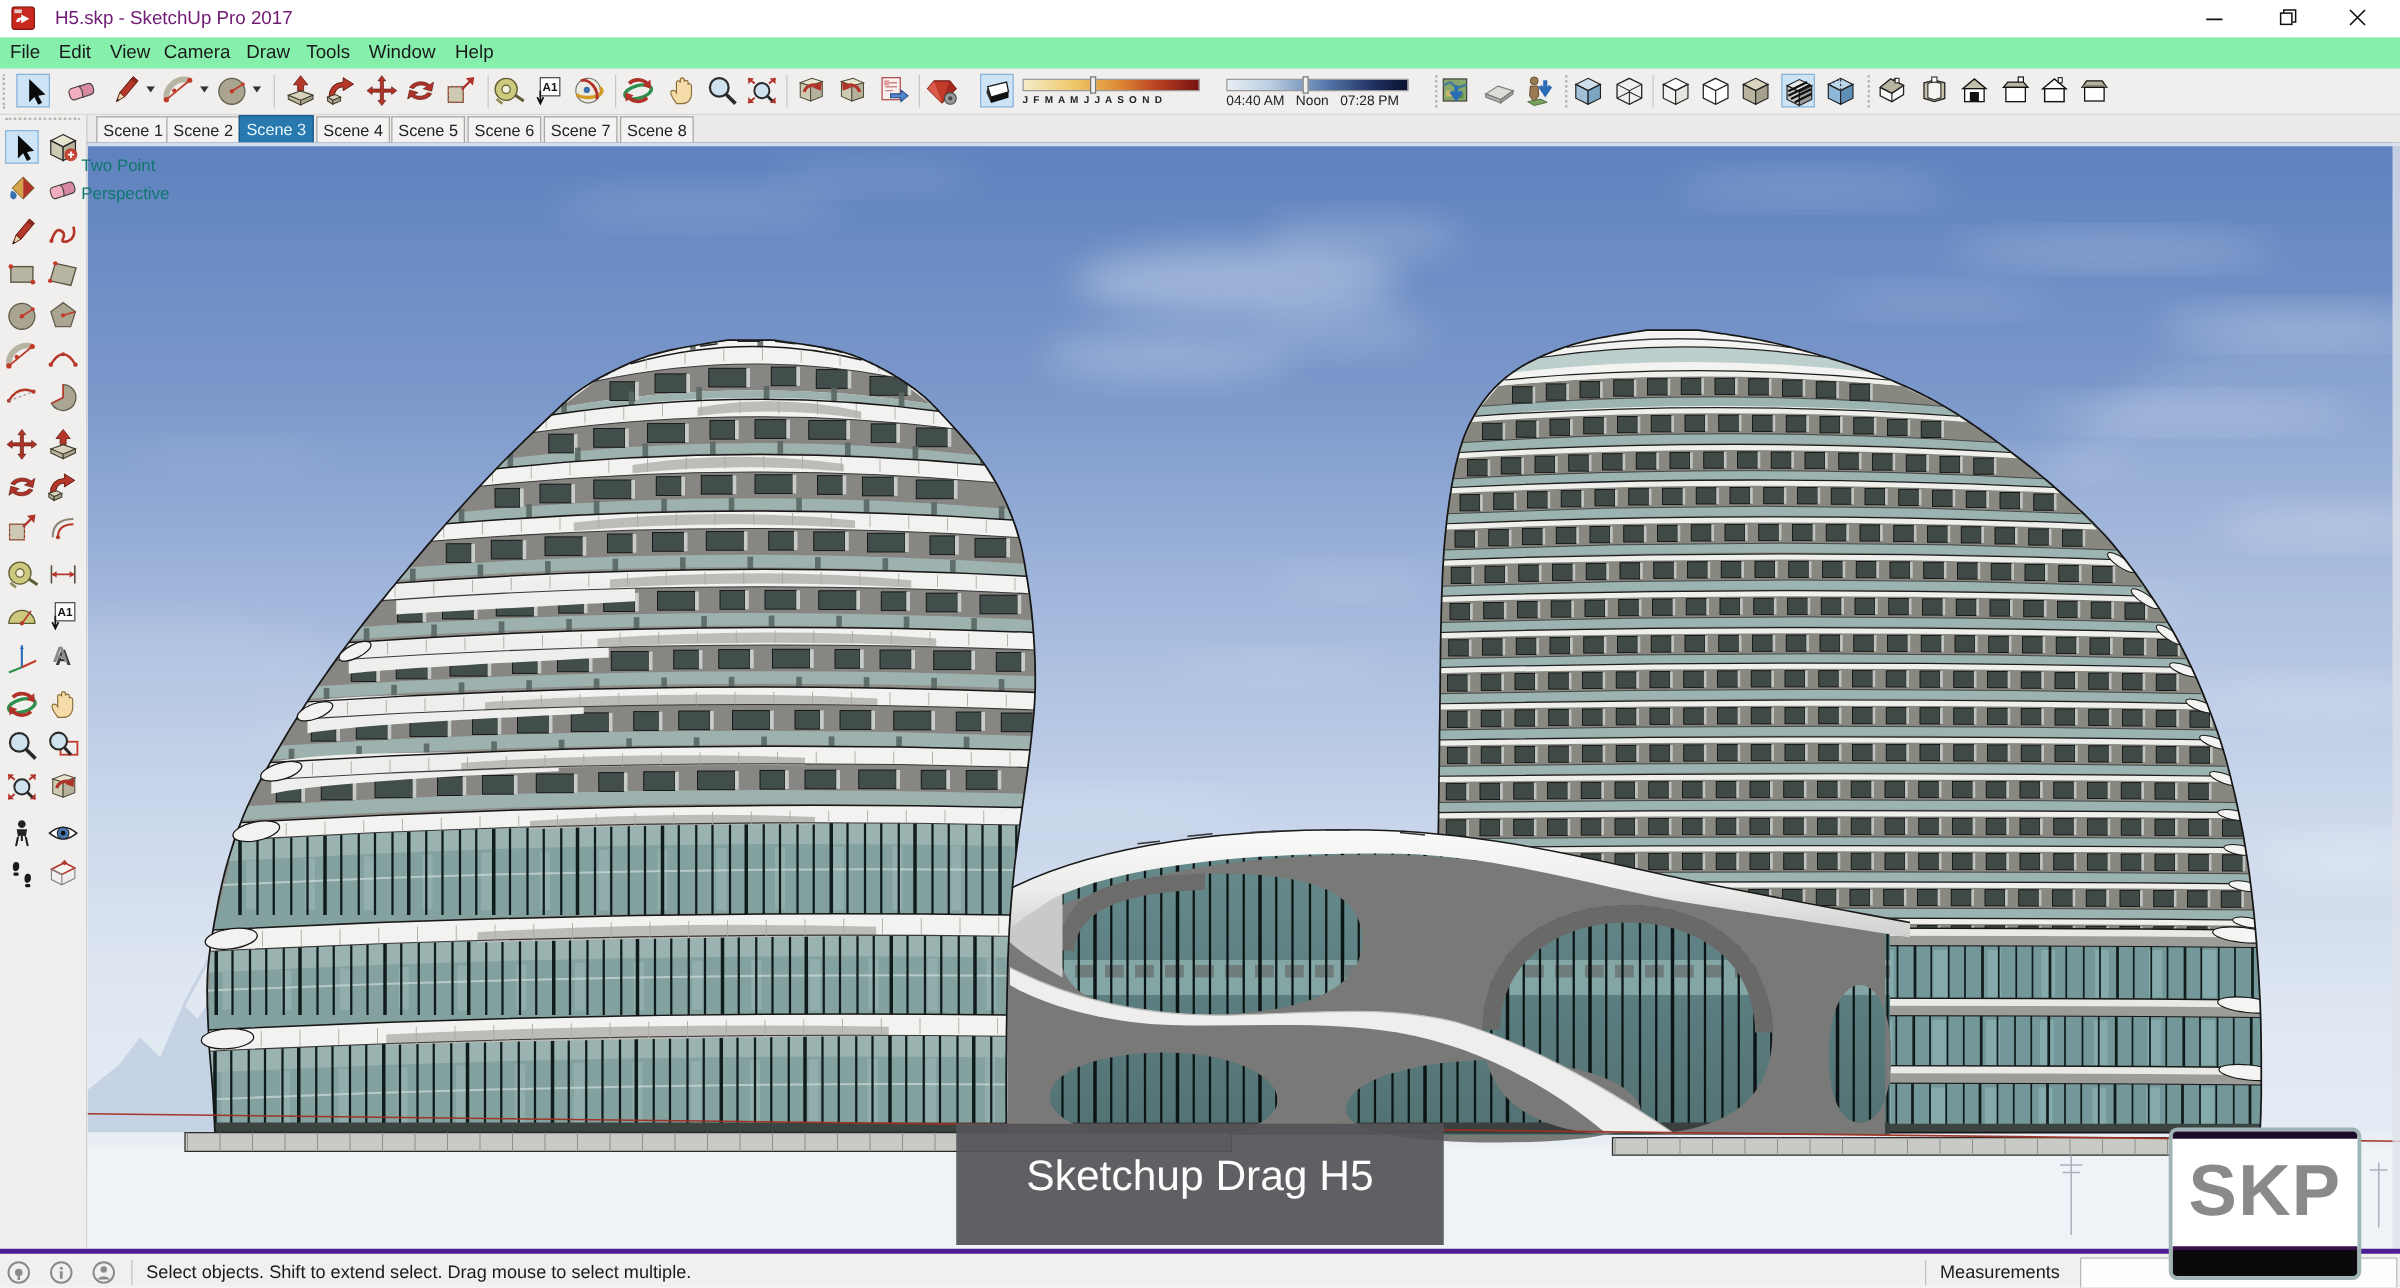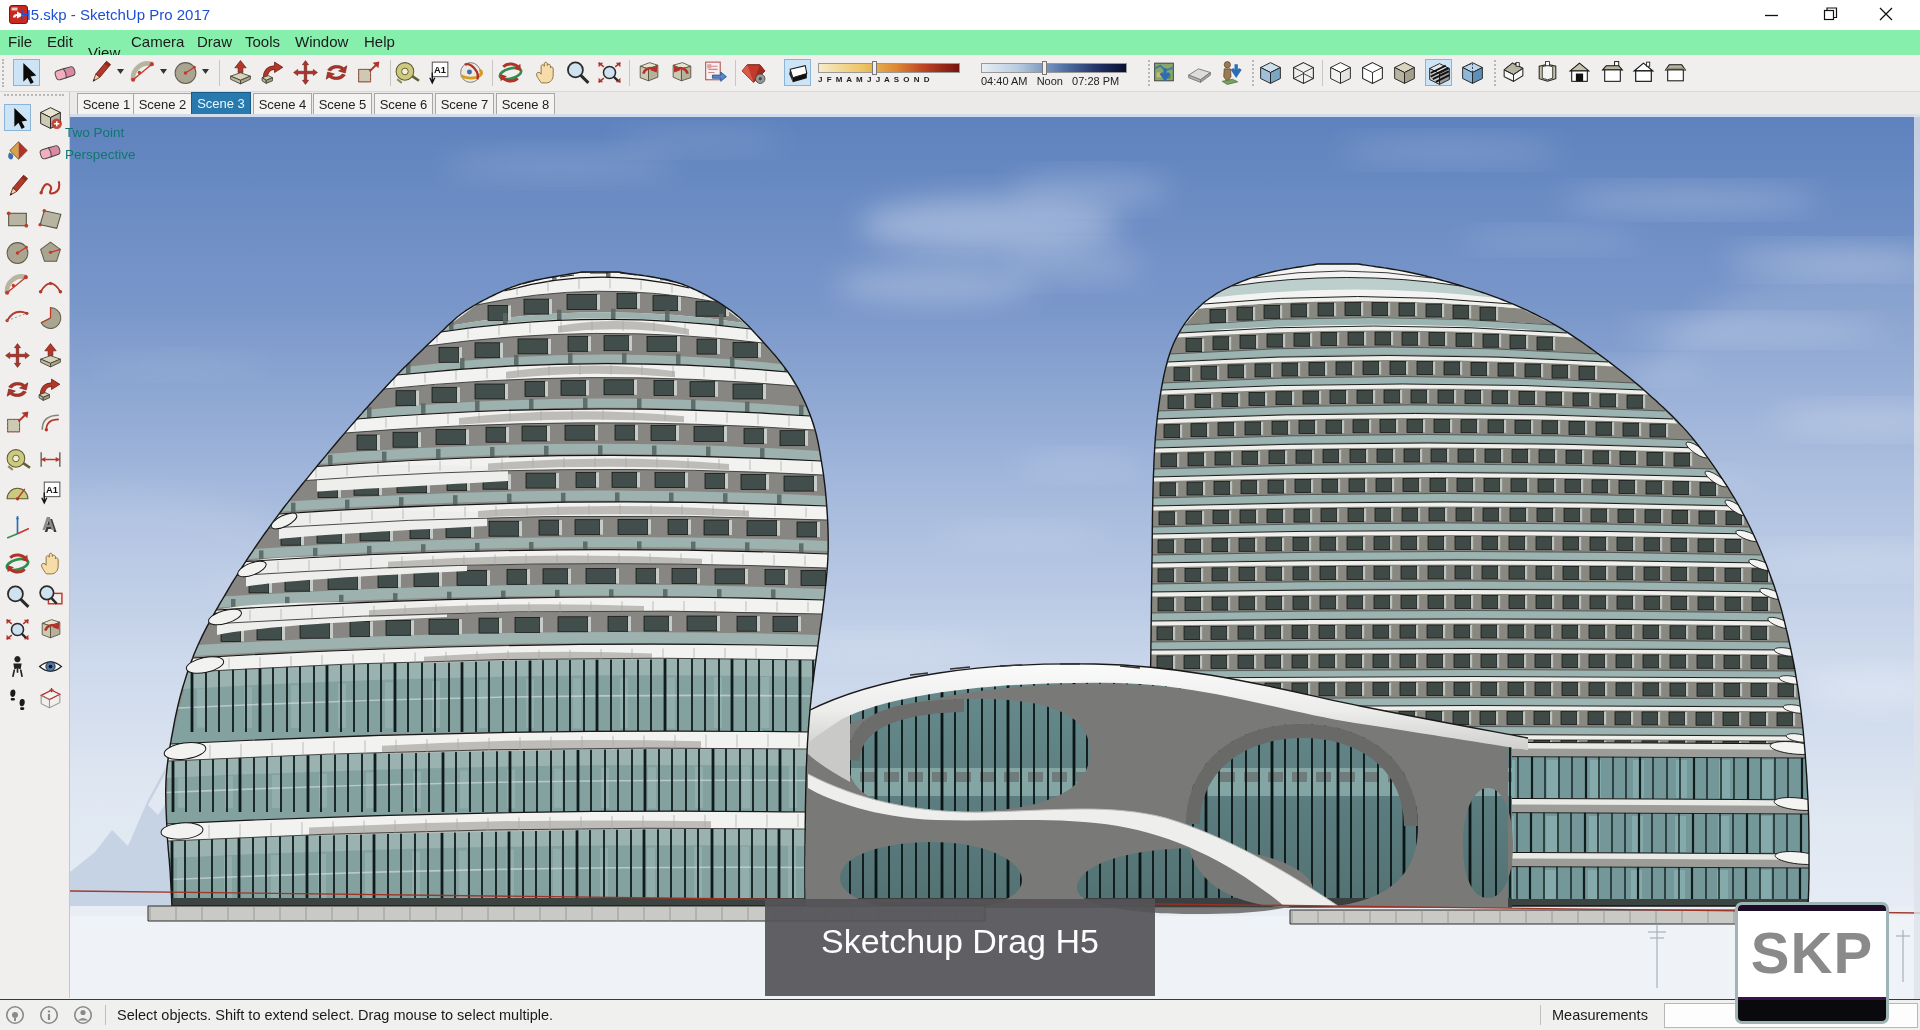--- a/index.html
+++ b/index.html
@@ -6,32 +6,32 @@
   font-family:"Liberation Sans",sans-serif;-webkit-font-smoothing:antialiased}
 .abs{position:absolute}
 
 </style></head><body>
 <div class="abs" style="left:0;top:0;width:1920px;height:30px;background:#ffffff">
 <svg class="abs" style="left:9px;top:5px" width="19" height="19" viewBox="0 0 19 19">
       <rect x="0.5" y="0.5" width="18" height="18" rx="2.5" fill="#c8281e" stroke="#7e150f"></rect>
       <path d="M4,12.5 Q4,9 8,9 L8,6.5 L14.5,10 L8,13.5 L8,11 Q6.5,11 6.5,12.5 Z" fill="#fff"></path>
       <rect x="2.5" y="2.5" width="6" height="3" fill="#e8e8e8" opacity="0.85"></rect>
     </svg>
-<div class="abs" style="left:20px;top:6px;font-size:15px;color:#1d4ed8">H5.skp - SketchUp Pro 2017</div>
+<div class="abs" style="left:44px;top:6px;font-size:15px;color:#701a75">H5.skp - SketchUp Pro 2017</div>
 <svg class="abs" style="left:1758px;top:6px" width="150" height="18" viewBox="0 0 150 18">
       <path d="M7,9.5 L20,9.5" stroke="#111" stroke-width="1.3"></path>
       <rect x="66.5" y="4.5" width="9" height="9" fill="none" stroke="#111" stroke-width="1.2"></rect>
       <path d="M69,4.5 L69,2 L78.5,2 L78.5,11.5 L76,11.5" fill="none" stroke="#111" stroke-width="1.2"></path>
       <path d="M122,2 L134,14 M134,2 L122,14" stroke="#111" stroke-width="1.3"></path>
     </svg>
 </div>
 <div class="abs" style="left:0;top:30px;width:1920px;height:25px;background:#86efac;font-size:15px;color:#1a1a1a">
 <div class="abs" style="left:8px;top:3px">File</div>
 <div class="abs" style="left:47px;top:3px">Edit</div>
-<div class="abs" style="left:88px;top:14px">View</div>
+<div class="abs" style="left:88px;top:3px">View</div>
 <div class="abs" style="left:131px;top:3px">Camera</div>
 <div class="abs" style="left:197px;top:3px">Draw</div>
 <div class="abs" style="left:245px;top:3px">Tools</div>
 <div class="abs" style="left:295px;top:3px">Window</div>
 <div class="abs" style="left:364px;top:3px">Help</div>
 </div>
 <div class="abs" style="left:0;top:55px;width:1920px;height:37px;background:#f0efed;border-bottom:1px solid #d8d7d5">
 <div class="abs" style="left:2px;top:4px;width:4px;height:28px;border-left:2px dotted #b8b7b5"></div>
 <div style="position:absolute;left:13px;top:4px;width:27px;height:27px;background:#cde3f6;border:1px solid #8ab4d8;box-sizing:border-box;"><svg width="27" height="27" viewBox="0 0 26 26">
         <path d="M9,3 L9,21 L13,17 L16,23 L19,21.4 L16,16 L21.5,15 Z" fill="#0a0a0a"></path>
@@ -2360,21 +2360,21 @@
       <line x1="1648" y1="932" x2="1666" y2="932"></line>
       <line x1="1650" y1="938" x2="1664" y2="938"></line>
       <line x1="1903" y1="930" x2="1903" y2="982"></line>
       <line x1="1896" y1="936" x2="1910" y2="936"></line>
     </g>
 </svg>
 <div class="abs" style="left:65px;top:122px;font-size:13.5px;color:#0f766e;line-height:1.6">Two Point<br>Perspective</div>
 <div class="abs" style="left:765px;top:899px;width:390px;height:97px;background:rgba(84,84,88,0.93)"></div>
 <div class="abs" style="left:765px;top:922px;width:390px;text-align:center;font-size:34px;color:#fdfdfd">Sketchup Drag H5</div>
 <div class="abs" style="left:1914px;top:114px;width:6px;height:885px;background:#dde1e8;opacity:0.8"></div>
-<div class="abs" style="left:0;top:999px;width:1920px;height:31px;background:#f0f0ee;border-top:1px solid #4c1d95">
+<div class="abs" style="left:0;top:999px;width:1920px;height:31px;background:#f0f0ee;border-top:4px solid #4c1d95">
 <svg class="abs" style="left:5px;top:5px" width="100" height="20" viewBox="0 0 100 20">
       <circle cx="10" cy="10" r="8.2" fill="none" stroke="#8a8a8a" stroke-width="1.6"></circle>
       <circle cx="10" cy="10" r="3" fill="#8a8a8a"></circle>
       <path d="M10,13 L10,16" stroke="#8a8a8a" stroke-width="2"></path>
       <circle cx="44" cy="10" r="8.2" fill="none" stroke="#8a8a8a" stroke-width="1.6"></circle>
       <path d="M44,5.5 L44,7.5 M44,9 L44,15" stroke="#8a8a8a" stroke-width="2.2"></path>
       <circle cx="78" cy="10" r="8.2" fill="none" stroke="#8a8a8a" stroke-width="1.6"></circle>
       <circle cx="78" cy="7.5" r="2.6" fill="#8a8a8a"></circle>
       <path d="M72.5,15.5 Q78,10.5 83.5,15.5" fill="#8a8a8a"></path>
     </svg>

